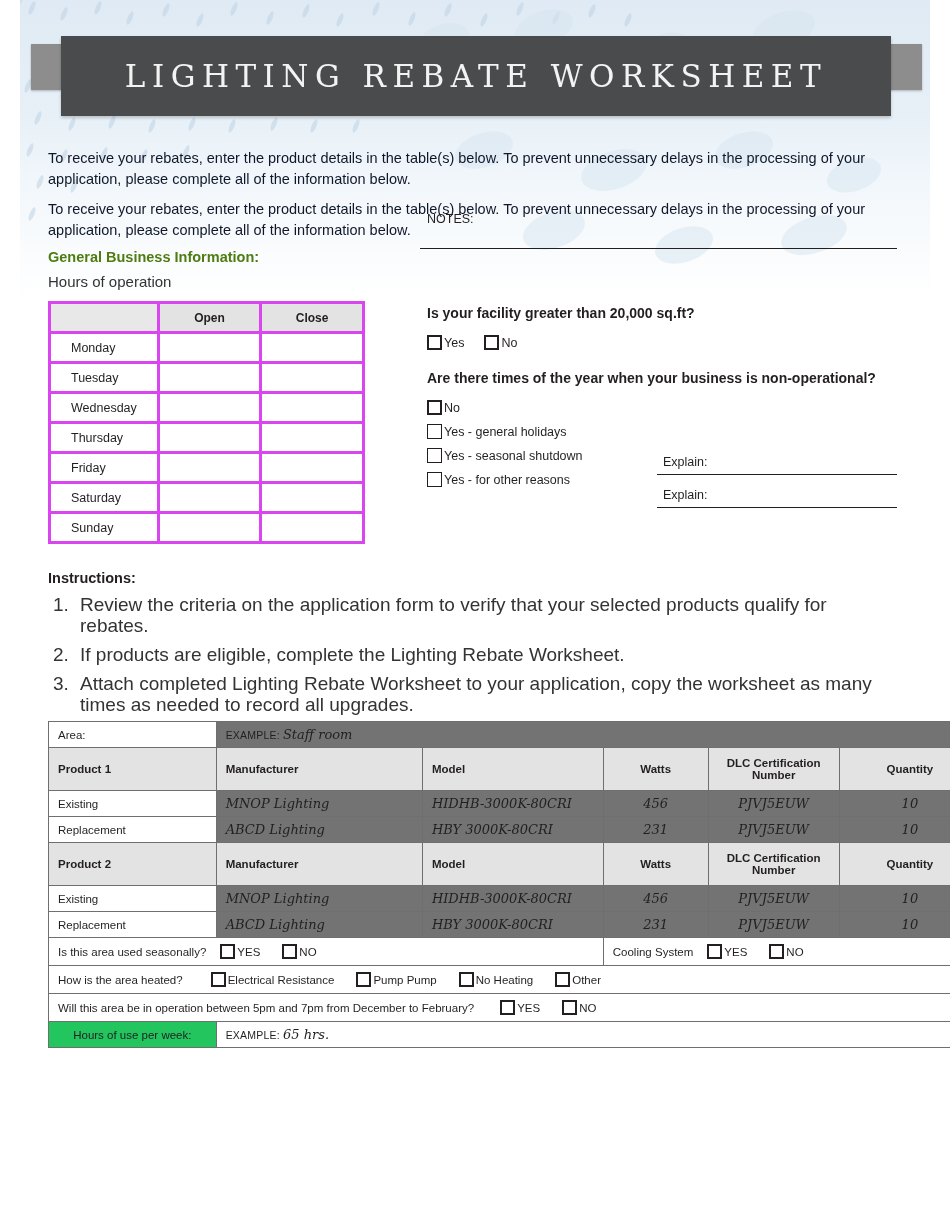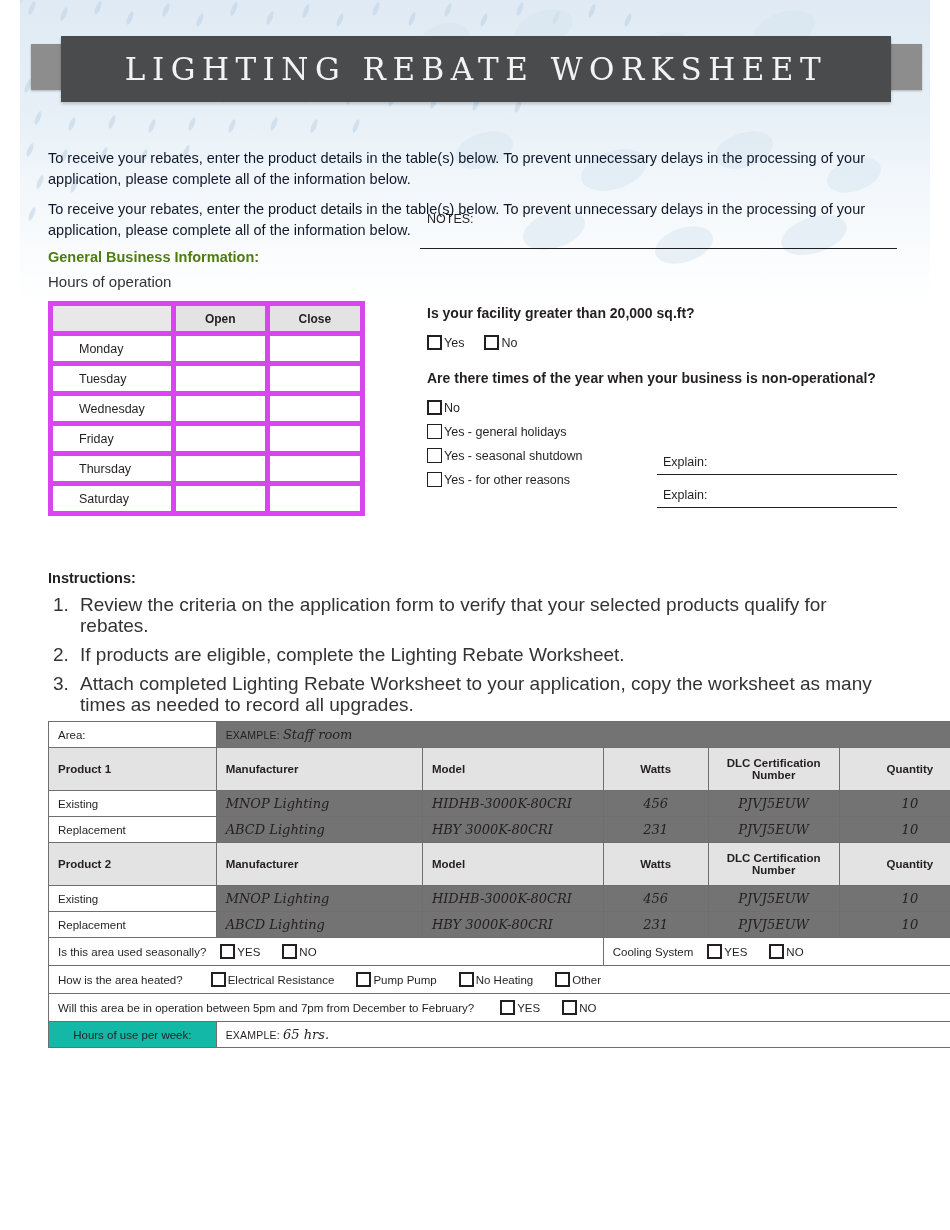--- a/index.html
+++ b/index.html
@@ -30,21 +30,21 @@
   .ribbon-tab {
     position: absolute; top: 44px; height: 46px; width: 42px;
     background: #8d8d8d; z-index: 1;
     box-shadow: 0 1px 2px rgba(0,0,0,.25);
   }
   .ribbon-tab.left  { left: 31px; }
   .ribbon-tab.right { left: 880px; }
 
   .title-banner {
     position: absolute; left: 61px; top: 36px;
-    width: 830px; height: 66px;
+    width: 830px; height: 80px;
     background: #4a4b4d;
     z-index: 2;
     display: flex; align-items: center; justify-content: center;
     box-shadow: 0 2px 3px rgba(0,0,0,.2);
   }
   .title-banner h1 {
     margin: 0;
     font-family: "DejaVu Serif", serif;
     font-weight: 400;
     font-size: 31px;
@@ -72,23 +72,23 @@
   }
 
   
   table.hours {
     position: absolute; top: 301px; left: 48px;
     width: 317px;
     border-collapse: collapse;
     font-size: 12.5px;
   }
   table.hours th, table.hours td {
-    border: 5px solid #d946ef;
+    border: 3px solid #d946ef;
     height: 30px;
-    padding: 0 26px;
+    padding: 0 20px;
   }
   table.hours th {
     background: #e3e3e3;
     font-size: 12px;
     font-weight: bold;
     text-align: center;
   }
   table.hours td.day { width: 92px; text-align: left; }
   table.hours td.fill { width: 112px; }
   table.hours thead th.corner { background: #e8e8e8; }
@@ -158,21 +158,21 @@
   td.c-model { width: 164px; }
   td.c-watts { width: 95px; }
   td.c-dlc   { width: 119px; }
   td.c-qty   { width: 128px; }
 
   .qrow td { padding: 6px 9px; height: 28px; }
   .qline { display: flex; align-items: center; font-size: 11.5px; }
   .qline .q-text { margin-right: 14px; }
   .qline .unit { display: flex; align-items: center; margin-right: 22px; }
   .qline .unit .lbl { margin-left: 2px; }
-  .hours-cell { background: #14b8a6; text-align: center; font-size: 11.5px; }
+  .hours-cell { background: #22c55e; text-align: center; font-size: 11.5px; }
 
   
   .footer { position: absolute; left: 0; top: 1100px; width: 950px; height: 130px; }
 </style>
 </head>
 <body>
 
 <div class="top-band">
   <svg class="dashes" viewBox="0 0 910 300" preserveAspectRatio="none">
     <g fill="#c3d6e6" opacity="0.85">
@@ -385,31 +385,36 @@
       <td class="day">Tuesday</td>
       <td class="fill"></td>
       <td class="fill"></td>
     </tr>
     <tr>
       <td class="day">Wednesday</td>
       <td class="fill"></td>
       <td class="fill"></td>
     </tr>
     <tr>
+      <td class="day">Thursday</td>
+      <td class="fill"></td>
+      <td class="fill"></td>
+    </tr>
+    <tr>
       <td class="day">Friday</td>
       <td class="fill"></td>
       <td class="fill"></td>
     </tr>
     <tr>
-      <td class="day">Thursday</td>
-      <td class="fill"></td>
-      <td class="fill"></td>
-    </tr>
-    <tr>
       <td class="day">Saturday</td>
+      <td class="fill"></td>
+      <td class="fill"></td>
+    </tr>
+    <tr>
+      <td class="day">Sunday</td>
       <td class="fill"></td>
       <td class="fill"></td>
     </tr>
   </tbody>
 </table>
 
 <div class="questions">
   <p class="q-title">Is your facility greater than 20,000 sq.ft?</p>
   <div class="inline-opts">
     <span class="unit">

